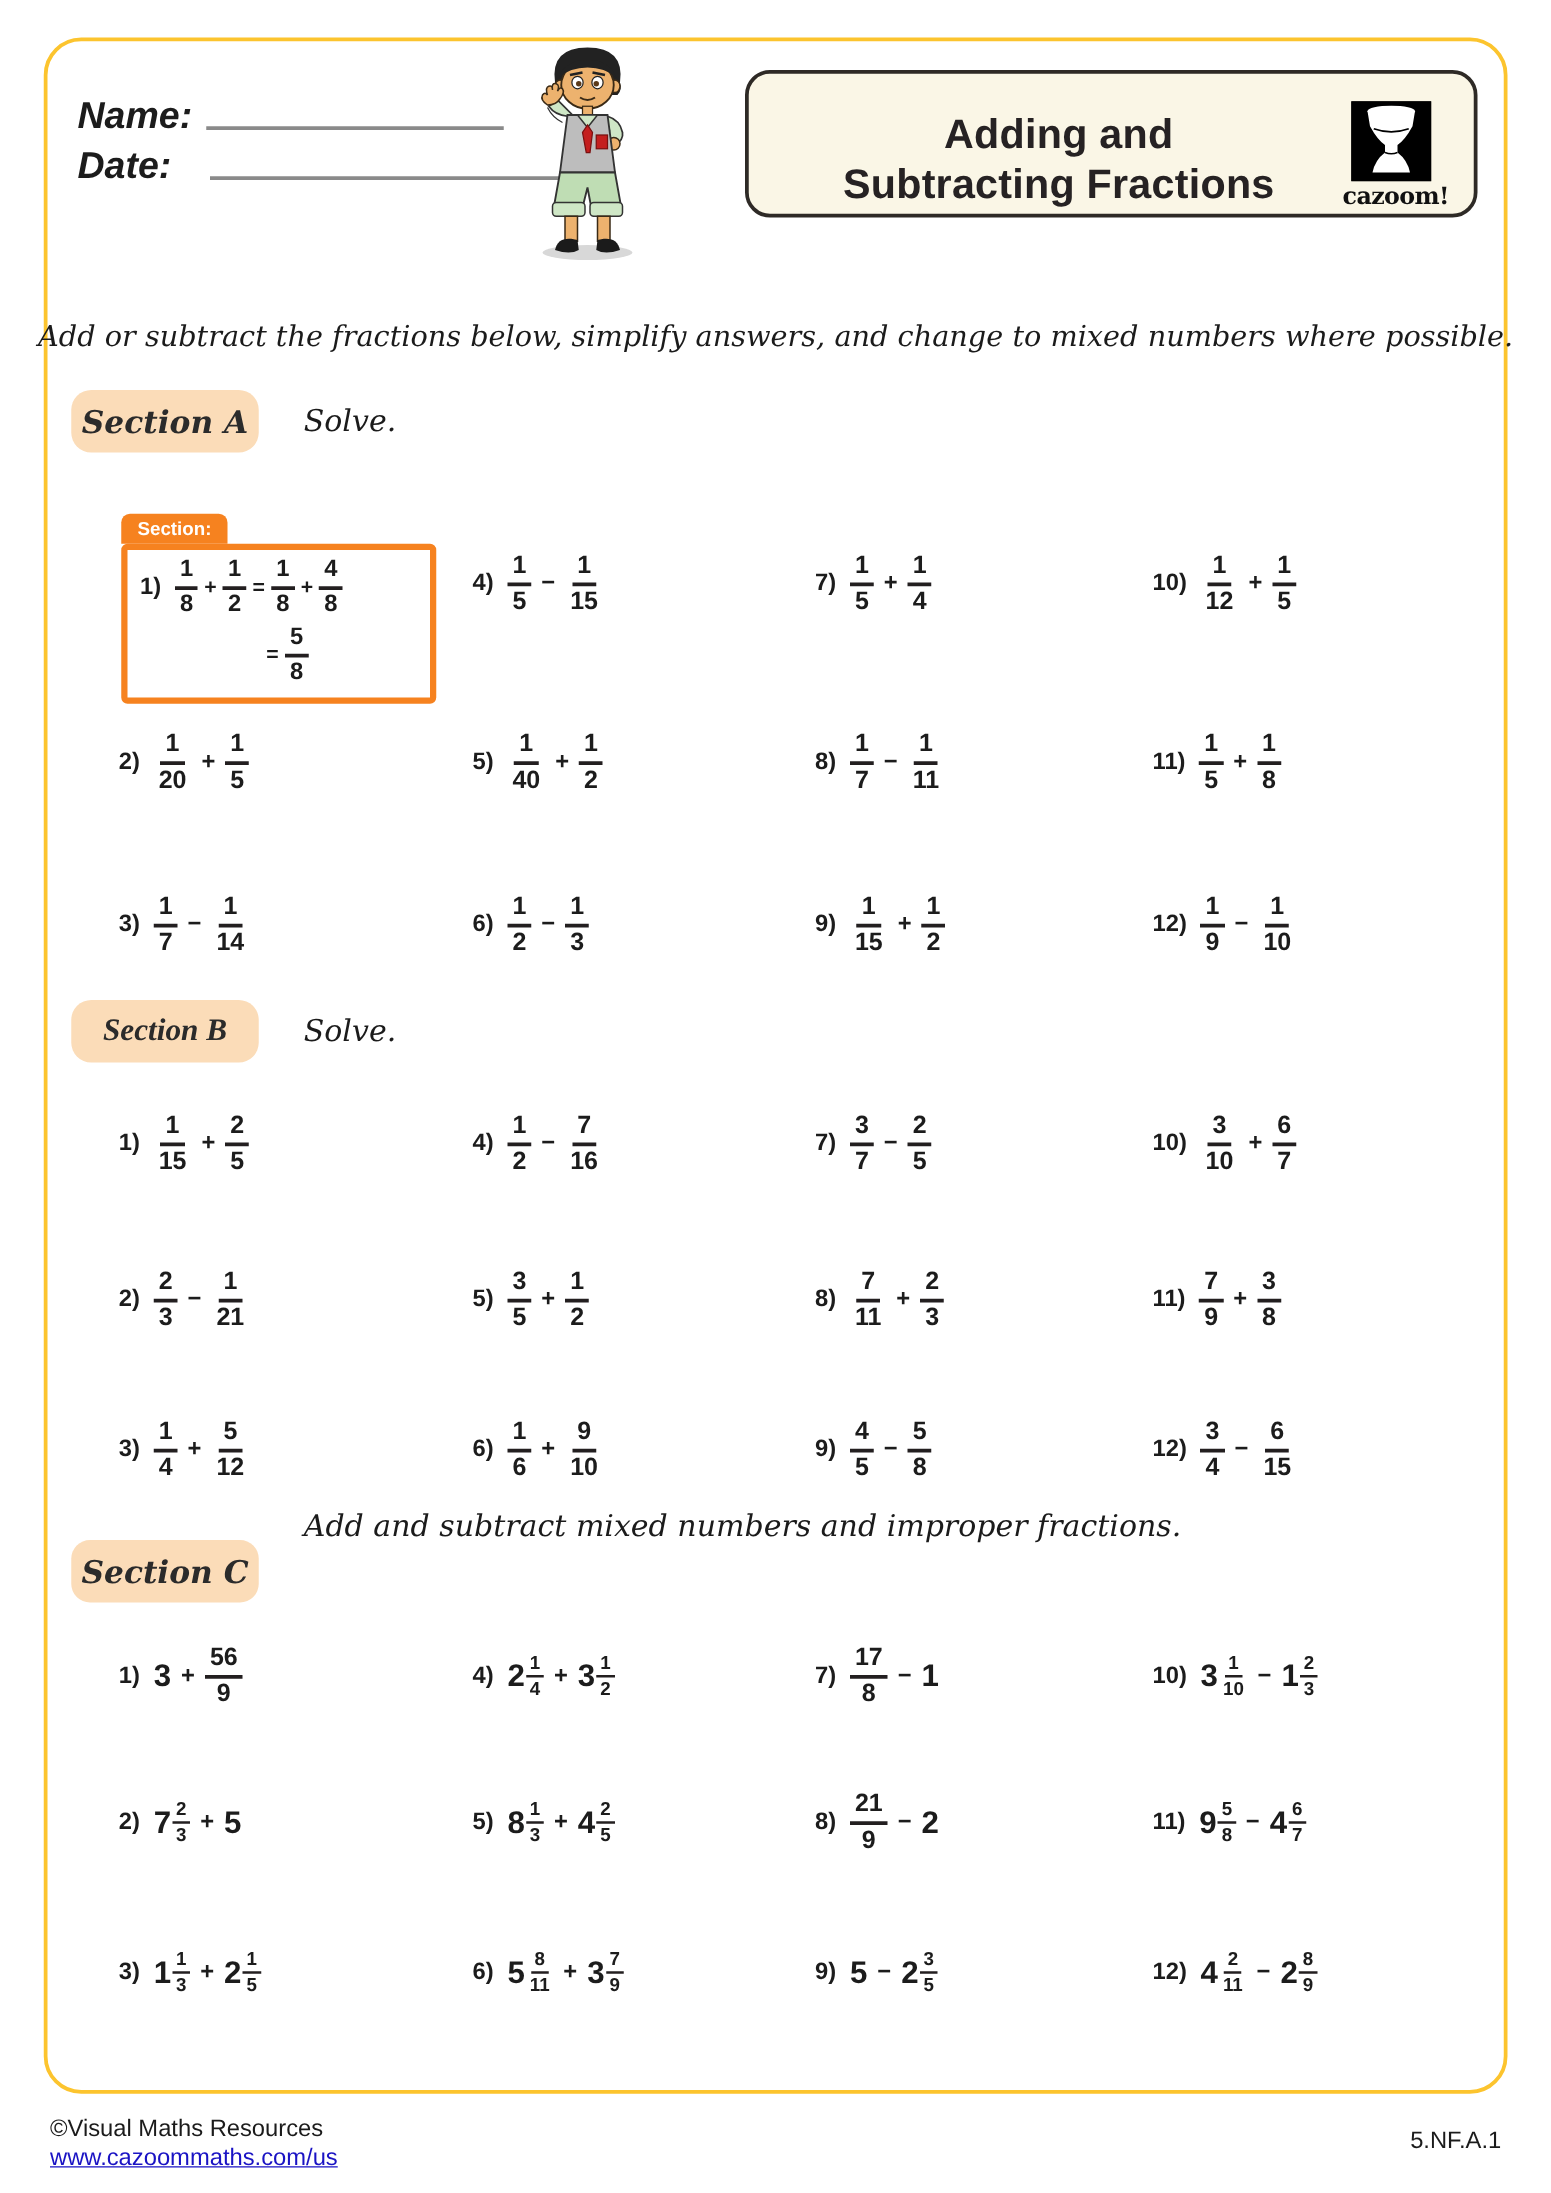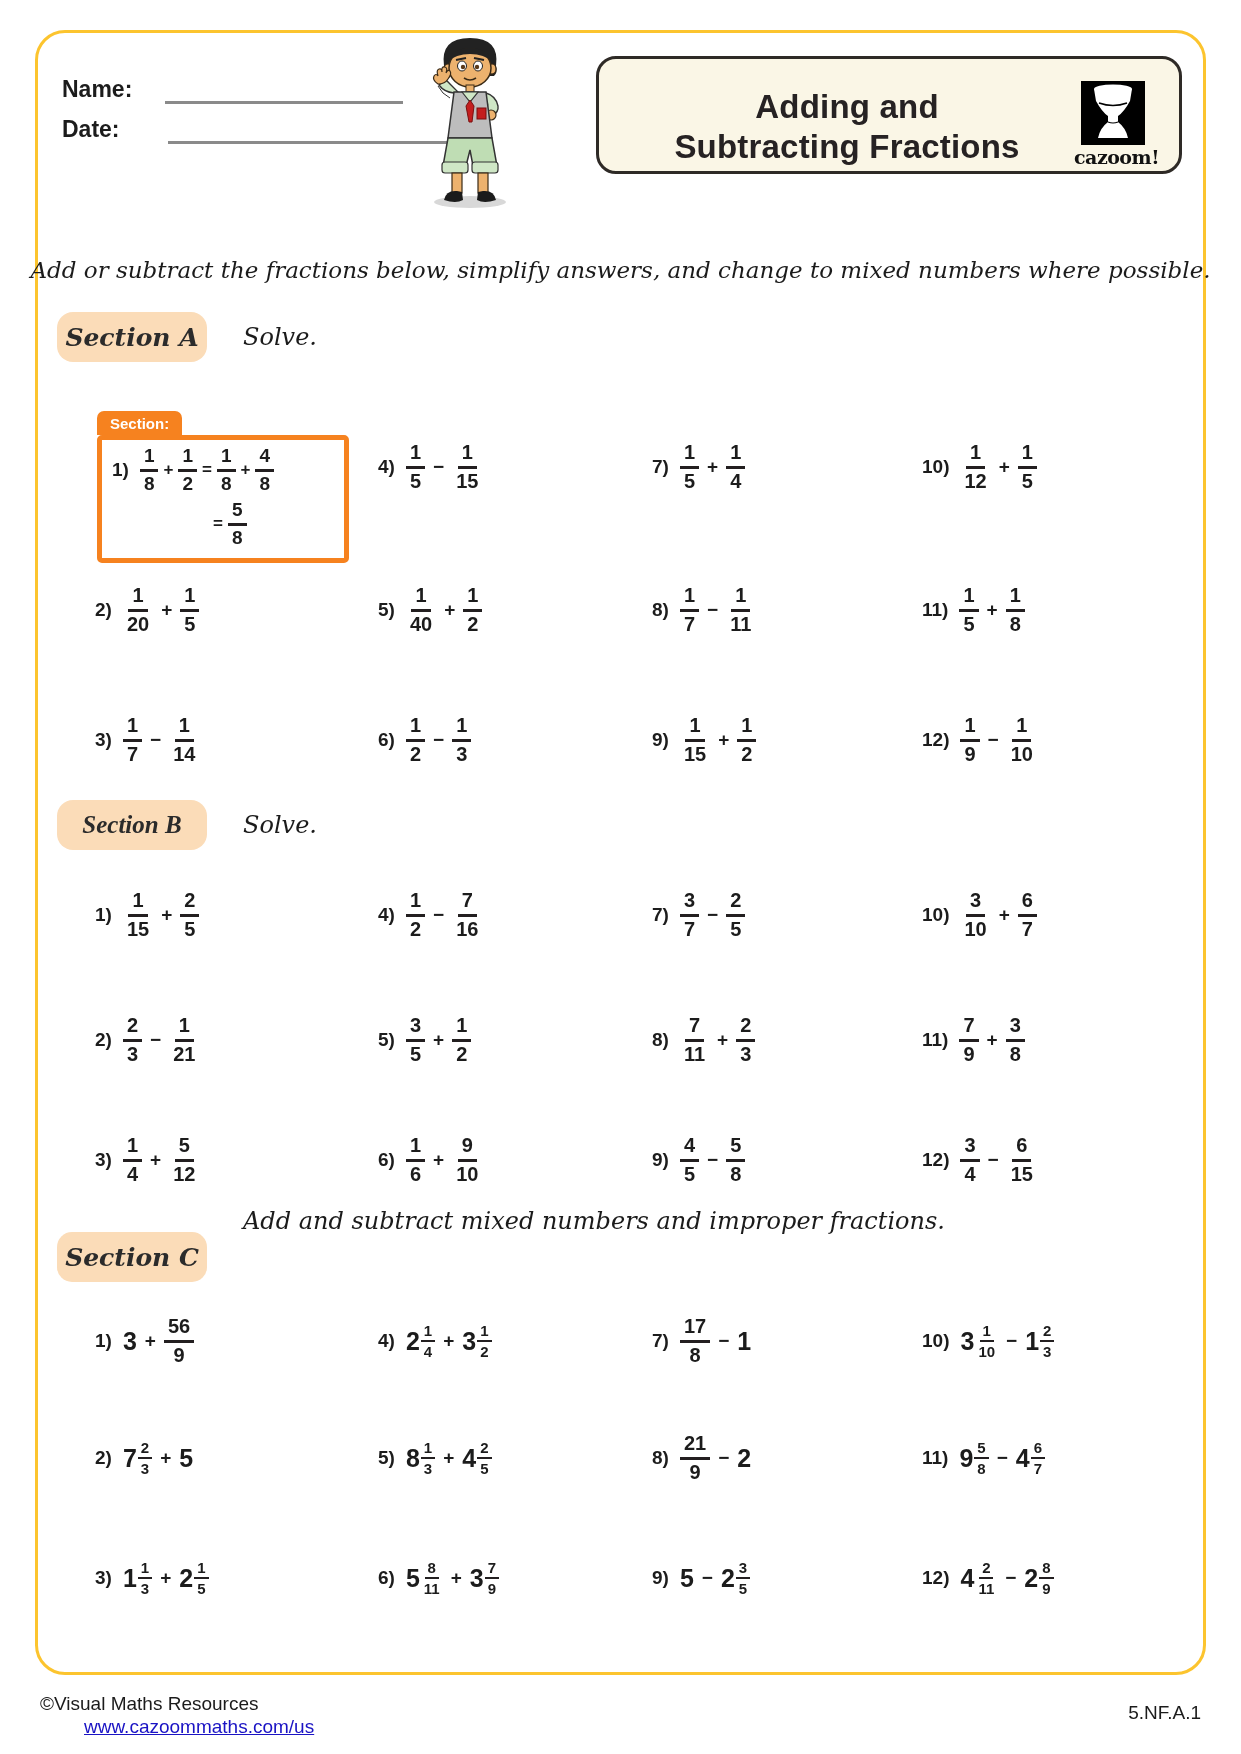--- a/index.html
+++ b/index.html
@@ -7,21 +7,21 @@
     --ink:#231F20; --link:#1A13C4; --line:#8a8a8a;
   }
   *{margin:0;padding:0;box-sizing:border-box;}
   body{background:#fff;font-family:"Liberation Sans",sans-serif;color:var(--ink);}
   .page{position:relative;width:1241px;height:1754px;background:#fff;overflow:hidden;margin:0 auto;}
 
   .page-border{position:absolute;left:35px;top:30px;width:1171px;height:1645px;
     border:3px solid var(--gold);border-radius:30px;}
 
   
-  .field-label{position:absolute;font-size:23px;font-weight:bold;color:#1c1c1c;}
+  .field-label{position:absolute;font-size:30px;font-weight:bold;color:#1c1c1c;font-style:italic;}
   .name-label{left:62px;top:76px;}
   .date-label{left:62px;top:116px;}
   .write-line{position:absolute;height:3px;background:var(--line);}
   .name-line{left:165px;top:101px;width:238px;}
   .date-line{left:168px;top:141px;width:308px;}
 
   .boy{position:absolute;left:414px;top:36px;}
 
   .title-box{position:absolute;left:596px;top:56px;width:586px;height:118px;
     background:var(--cream);border:3px solid #2e2a26;border-radius:20px;}
@@ -64,21 +64,21 @@
   .int{font-weight:bold;font-size:25px;color:#1c1c1c;}
   .mixed{display:inline-flex;align-items:center;}
   .mixed .whole{font-weight:bold;font-size:25px;margin-right:1px;color:#1c1c1c;}
   .mixed .frac{font-size:15px;line-height:1.15;}
   .mixed .frac .num{border-bottom-width:2px;padding:0 3px 1px;}
   .mixed .frac .den{padding:1px 3px 0;}
 
   
   .footer-copy{position:absolute;left:40px;top:1693px;font-size:19px;color:#1b1b1b;}
   .footer-url{position:absolute;left:40px;top:1716px;font-size:19px;color:var(--link);
-    text-decoration:underline;margin-left:44px;}
+    text-decoration:underline;}
   .footer-center{position:absolute;left:0;top:1704px;width:1241px;text-align:center;
     font-size:20px;color:#1b1b1b;}
   .footer-std{position:absolute;right:40px;top:1702px;font-size:19px;color:#1b1b1b;}
 </style>
 </head>
 <body>
 
 <div class="page">
   <div class="page-border"></div>
 

